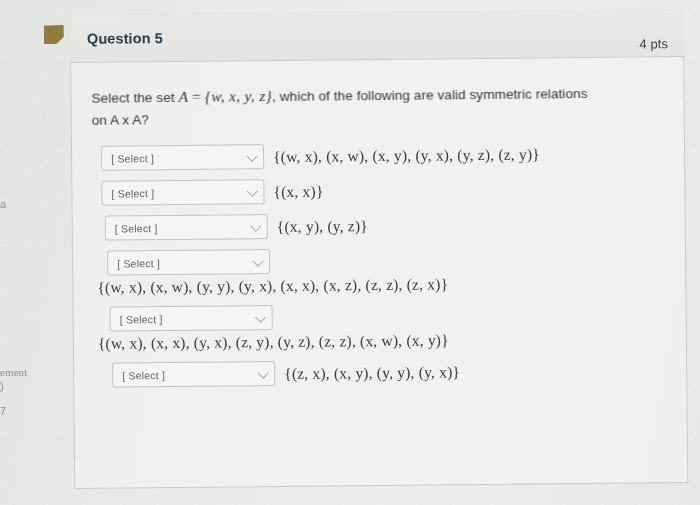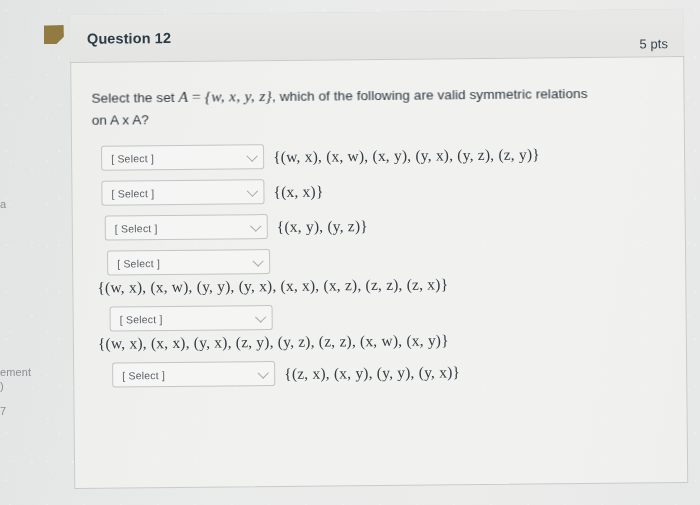--- a/index.html
+++ b/index.html
@@ -14,21 +14,21 @@
     background-image:radial-gradient(circle at 12% 22%, rgba(255,255,255,.55) 0 1px, transparent 1px),
                      radial-gradient(circle at 47% 61%, rgba(0,0,0,.04) 0 1px, transparent 1px),
                      radial-gradient(circle at 78% 33%, rgba(255,255,255,.5) 0 1px, transparent 1px),
                      radial-gradient(circle at 63% 85%, rgba(0,0,0,.035) 0 1px, transparent 1px),
                      radial-gradient(circle at 28% 74%, rgba(255,255,255,.45) 0 1px, transparent 1px);
     background-size:53px 47px,67px 59px,41px 73px,83px 61px,37px 43px;}
 
   
   .edge-frag{position:absolute;left:0;color:#8d8c92;font-size:11px;letter-spacing:.1px;white-space:nowrap;}
   .frag-a{top:198px;}
-  .frag-ement{top:366px;}
+  .frag-ement{top:366px;font-family:Liberation Serif, serif;}
   .frag-paren{top:380px;}
   .frag-7{top:405px;}
 
   
   .qcard{
     position:absolute;left:72px;top:12px;width:614px;height:474px;
     transform:rotate(-0.55deg);
   }
   .qcard-inner{position:absolute;inset:0;border:1px solid #c8cbca;background:rgba(245,245,243,.55);}
   .qhead{
@@ -83,22 +83,22 @@
 <span class="edge-frag frag-a">a</span>
 <span class="edge-frag frag-ement">ement</span>
 <span class="edge-frag frag-paren">)</span>
 <span class="edge-frag frag-7">7</span>
 
 <div class="qcard">
   <div class="qcard-inner"></div>
 
   <div class="qhead">
     <span class="flag-icon"></span>
-    <span class="qtitle">Question 12</span>
-    <span class="qpts">5 pts</span>
+    <span class="qtitle">Question 5</span>
+    <span class="qpts">4 pts</span>
   </div>
 
   <div class="qbody">
 
     <div class="qtext blurA">
       <span>Select the set</span>
       <span class="mathi">A</span>
       <span class="mathr">=</span>
       <span class="mathi">{w, x, y, z}</span><span>, which of the following are valid symmetric relations</span><br>
       <span>on A x A?</span>

